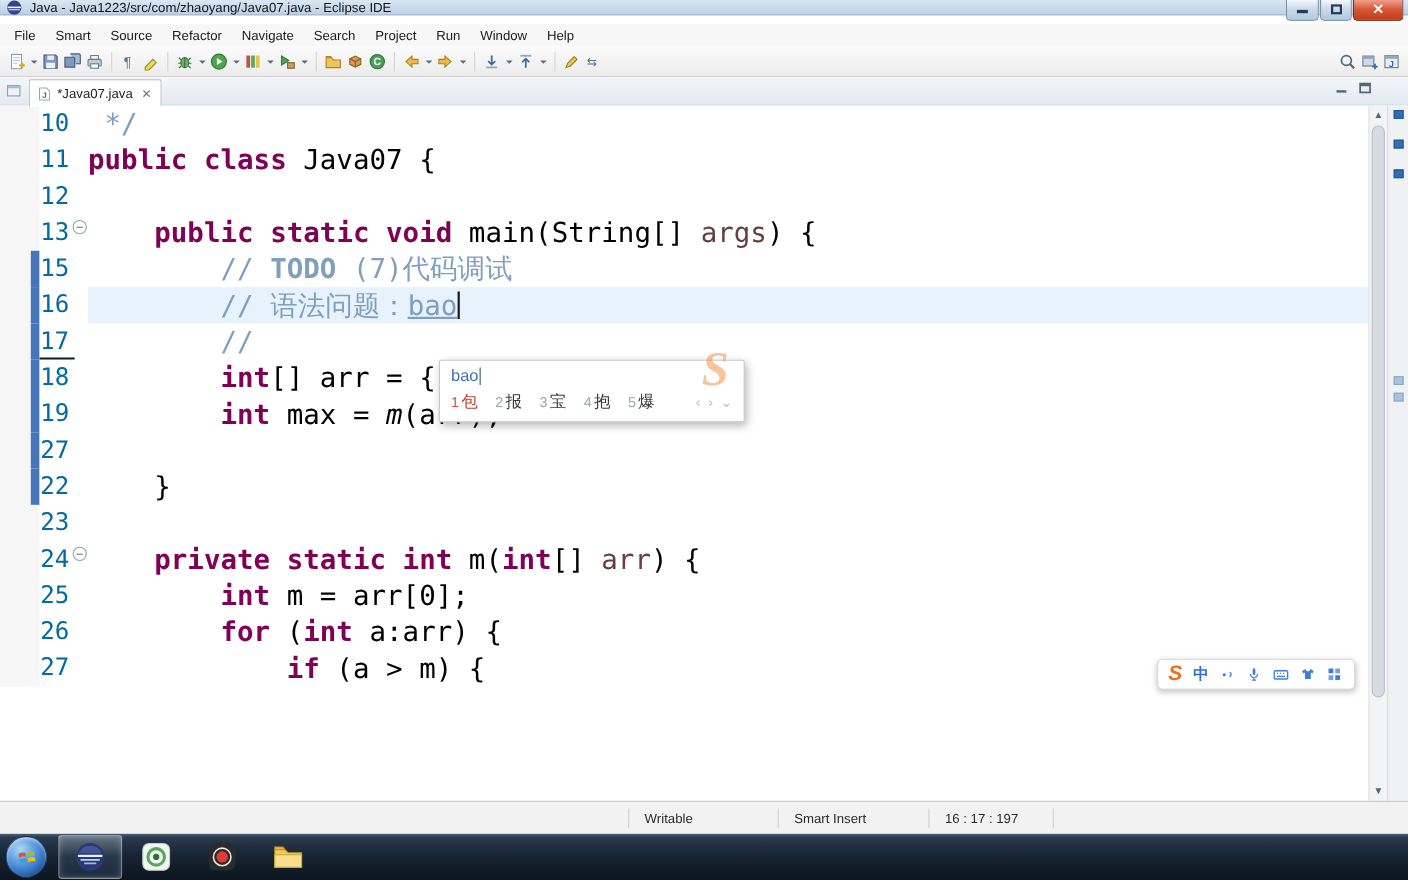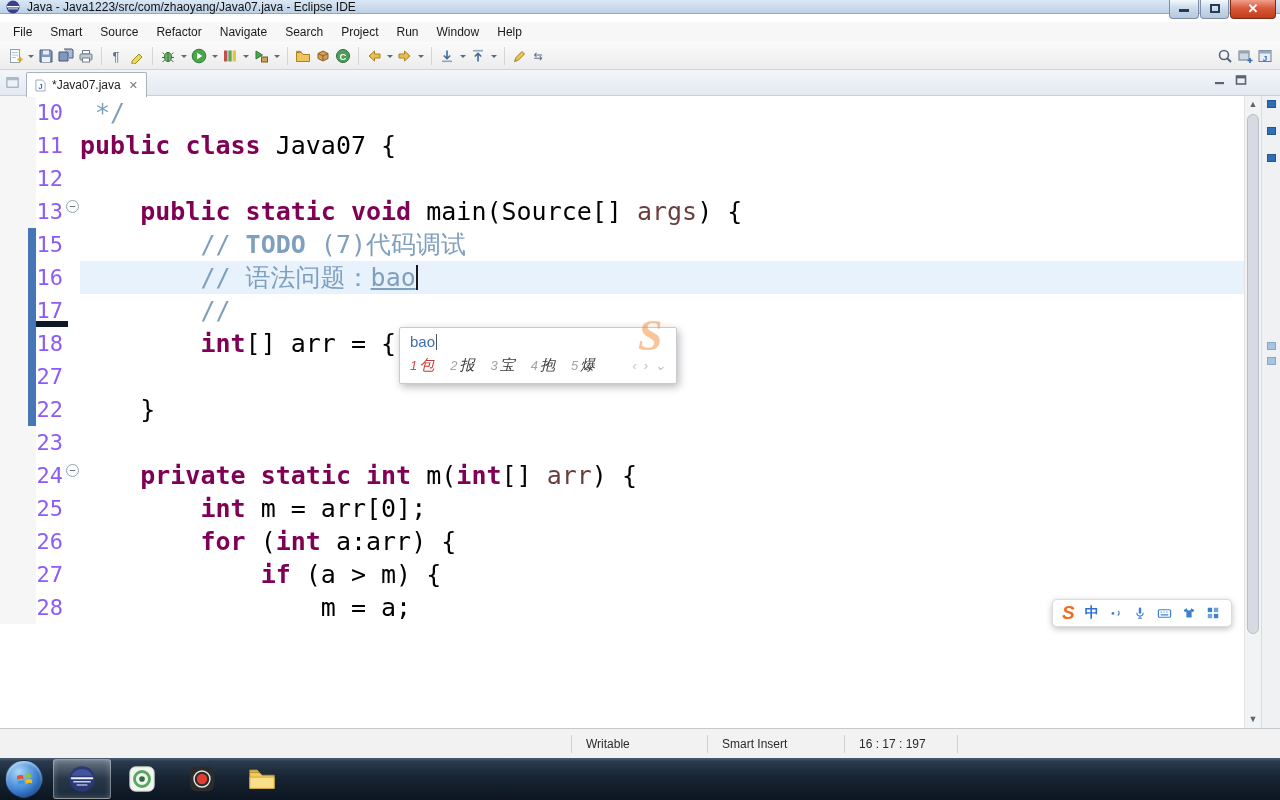--- a/index.html
+++ b/index.html
@@ -52,22 +52,22 @@
   .view-controls { position:absolute; right:33px; top:4px; display:flex; gap:9px; }
 
   
   .editor { position:absolute; top:96px; left:0; width:1280px; height:632px; background:#fff;
     font-family:"DejaVu Sans Mono","Liberation Mono",monospace; }
   .crow { display:flex; height:33px; }
   .c-ann { width:28px; background:#F6F6F6; }
   .c-qd { width:8px; background:#F6F6F6; }
   .c-qd.qd { background:var(--quickdiff); }
   .c-num { width:32px; text-align:right; padding-right:5px; font-size:22px; line-height:33px;
-    color:#8b5cf6; background:#fff; }
-  .c-num.nu { border-bottom:6px solid #0f172a; }
+    color:#0369a1; background:#fff; }
+  .c-num.nu { border-bottom:2px solid #0f172a;text-align:center; }
   .c-fold { width:12px; background:#fff; position:relative; }
   .fold-dot { position:absolute; left:-2px; top:5px; width:13px; height:13px; border:1px solid #93A1AF;
     border-radius:50%; color:#5E6E7E; font-size:11px; line-height:11px; text-align:center; background:#fff; }
   .c-code { flex:1; font-size:25px; line-height:33px; white-space:pre; color:#000; }
   .crow.cur .c-code { background:var(--current-line); }
   .kw  { color:var(--keyword); font-weight:bold; }
   .pl  { color:#000; }
   .cm  { color:var(--comment); }
   .cmb { color:var(--comment); font-weight:bold; }
   .pm  { color:var(--parameter); }
@@ -87,21 +87,21 @@
   .overview { position:absolute; right:0; top:96px; width:19px; height:632px; background:#F0F1F3;
     border-left:1px solid #DCDCDC; }
   .ov-mark { position:absolute; left:5px; width:9px; height:8px; background:#2F6FB5; border:1px solid #24558C; }
   .ov-mark.light { background:#A9C3DE; border-color:#86A8CB; }
 
   
   .ime { position:absolute; left:399px; top:327px; width:278px; background:#fff;
     border:1px solid #C5CBD1; border-radius:2px; box-shadow:2px 3px 8px rgba(0,0,0,.28); z-index:40; }
   .ime-comp { padding:5px 10px 1px; font-size:15px; color:#3F6FB5; display:flex; align-items:center; }
   .ime-caret { display:inline-block; width:1px; height:16px; background:#44536B; margin-left:1px; }
-  .ime-cands { display:flex; align-items:center; padding:5px 10px 8px; font-size:15px;font-style:italic; }
+  .ime-cands { display:flex; align-items:center; padding:5px 10px 8px; font-size:15px; }
   .cand-list { display:flex; gap:16px; }
   .cand .cnum { color:#9AA6B0; margin-right:2px; font-size:13px; }
   .cand .cchar { color:#3A3A3A; }
   .cand.first .cnum { color:#D84B40; }
   .cand.first .cchar { color:#C23A30; }
   .ime-nav { margin-left:auto; display:flex; gap:7px; color:#B8BEC4; font-size:13px; align-items:center; }
   .ime-brand { position:absolute; left:638px; top:310px; z-index:41; font-size:44px; font-weight:bold;
     font-style:italic; color:rgba(244,124,32,.45); font-family:"Liberation Serif",serif; }
 
   
@@ -416,21 +416,21 @@
       <div class="c-fold"></div>
       <div class="c-code"></div>
     </div>
     <div class="crow">
       <div class="c-ann"></div>
       <div class="c-qd"></div>
       <div class="c-num">13</div>
       <div class="c-fold">
         <div class="fold-dot">−</div>
       </div>
-      <div class="c-code"><span class="pl">    </span><span class="kw">public</span><span class="pl"> </span><span class="kw">static</span><span class="pl"> </span><span class="kw">void</span><span class="pl"> main(Source[] </span><span class="pm">args</span><span class="pl">) {</span></div>
+      <div class="c-code"><span class="pl">    </span><span class="kw">public</span><span class="pl"> </span><span class="kw">static</span><span class="pl"> </span><span class="kw">void</span><span class="pl"> main(String[] </span><span class="pm">args</span><span class="pl">) {</span></div>
     </div>
     <div class="crow">
       <div class="c-ann"></div>
       <div class="c-qd qd"></div>
       <div class="c-num">15</div>
       <div class="c-fold"></div>
       <div class="c-code"><span class="pl">        </span><span class="cm">// </span><span class="cmb">TODO</span><span class="cm"> (7)代码调试</span></div>
     </div>
     <div class="crow cur">
       <div class="c-ann"></div>
@@ -445,20 +445,27 @@
       <div class="c-num nu">17</div>
       <div class="c-fold"></div>
       <div class="c-code"><span class="pl">        </span><span class="cm">//</span></div>
     </div>
     <div class="crow">
       <div class="c-ann"></div>
       <div class="c-qd qd"></div>
       <div class="c-num">18</div>
       <div class="c-fold"></div>
       <div class="c-code"><span class="pl">        </span><span class="kw">int</span><span class="pl">[] arr = {1,2,3};</span></div>
+    </div>
+    <div class="crow">
+      <div class="c-ann"></div>
+      <div class="c-qd qd"></div>
+      <div class="c-num">19</div>
+      <div class="c-fold"></div>
+      <div class="c-code"><span class="pl">        </span><span class="kw">int</span><span class="pl"> max = </span><span class="sm">m</span><span class="pl">(arr);</span></div>
     </div>
     <div class="crow">
       <div class="c-ann"></div>
       <div class="c-qd qd"></div>
       <div class="c-num">27</div>
       <div class="c-fold"></div>
       <div class="c-code"></div>
     </div>
     <div class="crow">
       <div class="c-ann"></div>
@@ -496,27 +503,20 @@
       <div class="c-num">26</div>
       <div class="c-fold"></div>
       <div class="c-code"><span class="pl">        </span><span class="kw">for</span><span class="pl"> (</span><span class="kw">int</span><span class="pl"> a:arr) {</span></div>
     </div>
     <div class="crow">
       <div class="c-ann"></div>
       <div class="c-qd"></div>
       <div class="c-num">27</div>
       <div class="c-fold"></div>
       <div class="c-code"><span class="pl">            </span><span class="kw">if</span><span class="pl"> (a &gt; m) {</span></div>
-    </div>
-    <div class="crow">
-      <div class="c-ann"></div>
-      <div class="c-qd"></div>
-      <div class="c-num">28</div>
-      <div class="c-fold"></div>
-      <div class="c-code"><span class="pl">                m = a;</span></div>
     </div>
   </div>
 
 <div class="vscroll">
   <div class="vs-btn vs-up">▲</div>
   <div class="vs-thumb"></div>
   <div class="vs-btn vs-down">▼</div>
 </div>
 <div class="overview">
   <div class="ov-mark" style="top:4px"></div>

